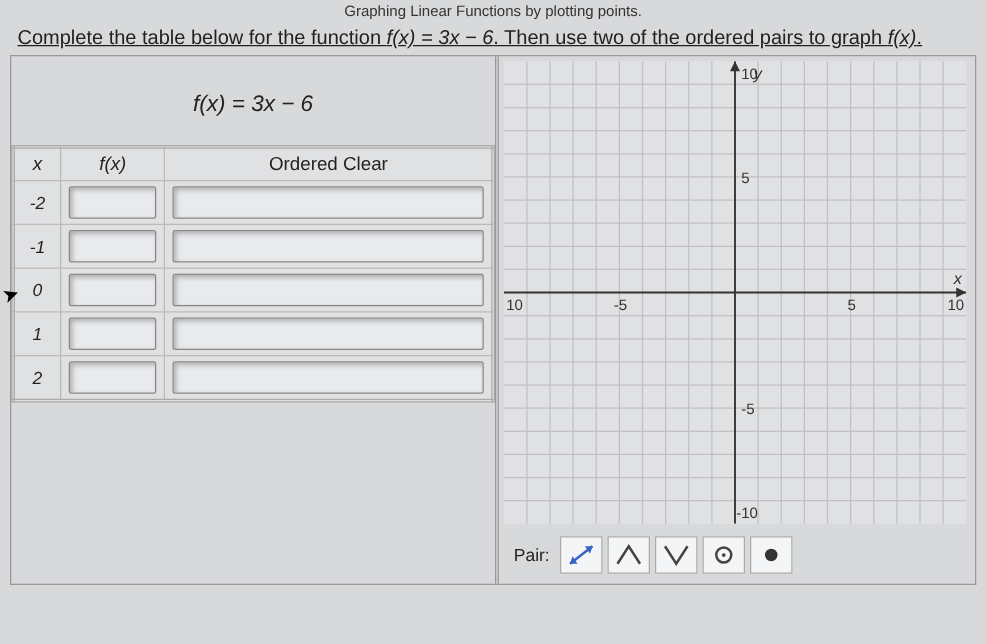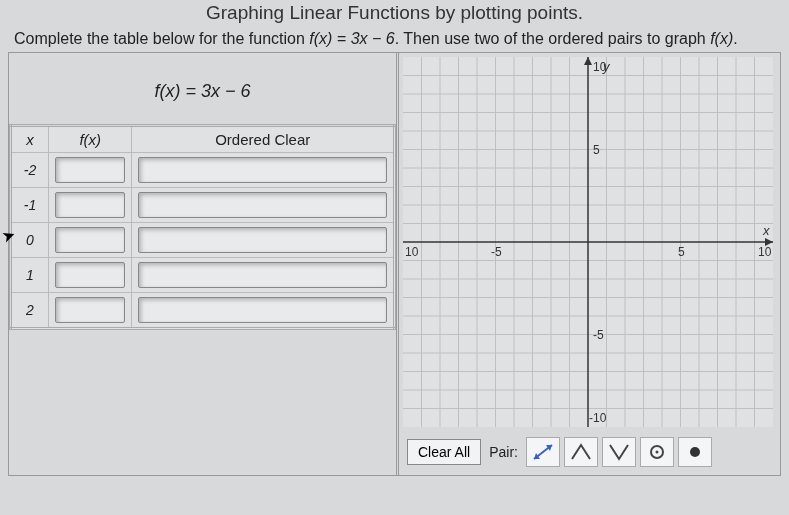--- a/index.html
+++ b/index.html
@@ -10,28 +10,29 @@
     height: 515px;
     overflow: hidden;
     font-size: 14px;
     color: #222;
   }
   .page {
     padding: 0 8px;
   }
   .header {
     text-align: center;
-    font-size: 19px;
+    font-size: 12px;
     padding: 2px 0;
     color: #333;
   }
   .instruction {
     font-size: 16px;
     padding: 4px 6px;
     border-bottom: 1px solid #999;
+    text-decoration: underline;
   }
   .instruction .fn { font-style: italic; }
   .content-row {
     display: flex;
     border: 1px solid #999;
     border-top: none;
   }
   .left-pane {
     width: 390px;
     border-right: 3px double #999;
@@ -261,21 +262,20 @@
             <text x="275" y="199">5</text>
             <text x="355" y="199">10</text>
             <text x="190" y="14">10</text>
             <text x="190" y="97">5</text>
             <text x="190" y="282">-5</text>
             <text x="186" y="365">-10</text>
           </g>
         </svg>
       </div>
       <div class="toolbar">
-        <button class="btn">Clear All</button>
         <span class="draw-label">Pair:</span>
         <div class="tool-btn">
           <svg width="24" height="22">
               <line x1="3" y1="18" x2="21" y2="4" stroke="#3a62c4" stroke-width="2"></line>
               <polygon points="21,4 15,4 19,10" fill="#3a62c4"></polygon>
               <polygon points="3,18 9,18 5,12" fill="#3a62c4"></polygon>
             </svg>
         </div>
         <div class="tool-btn">
           <svg width="24" height="22">

